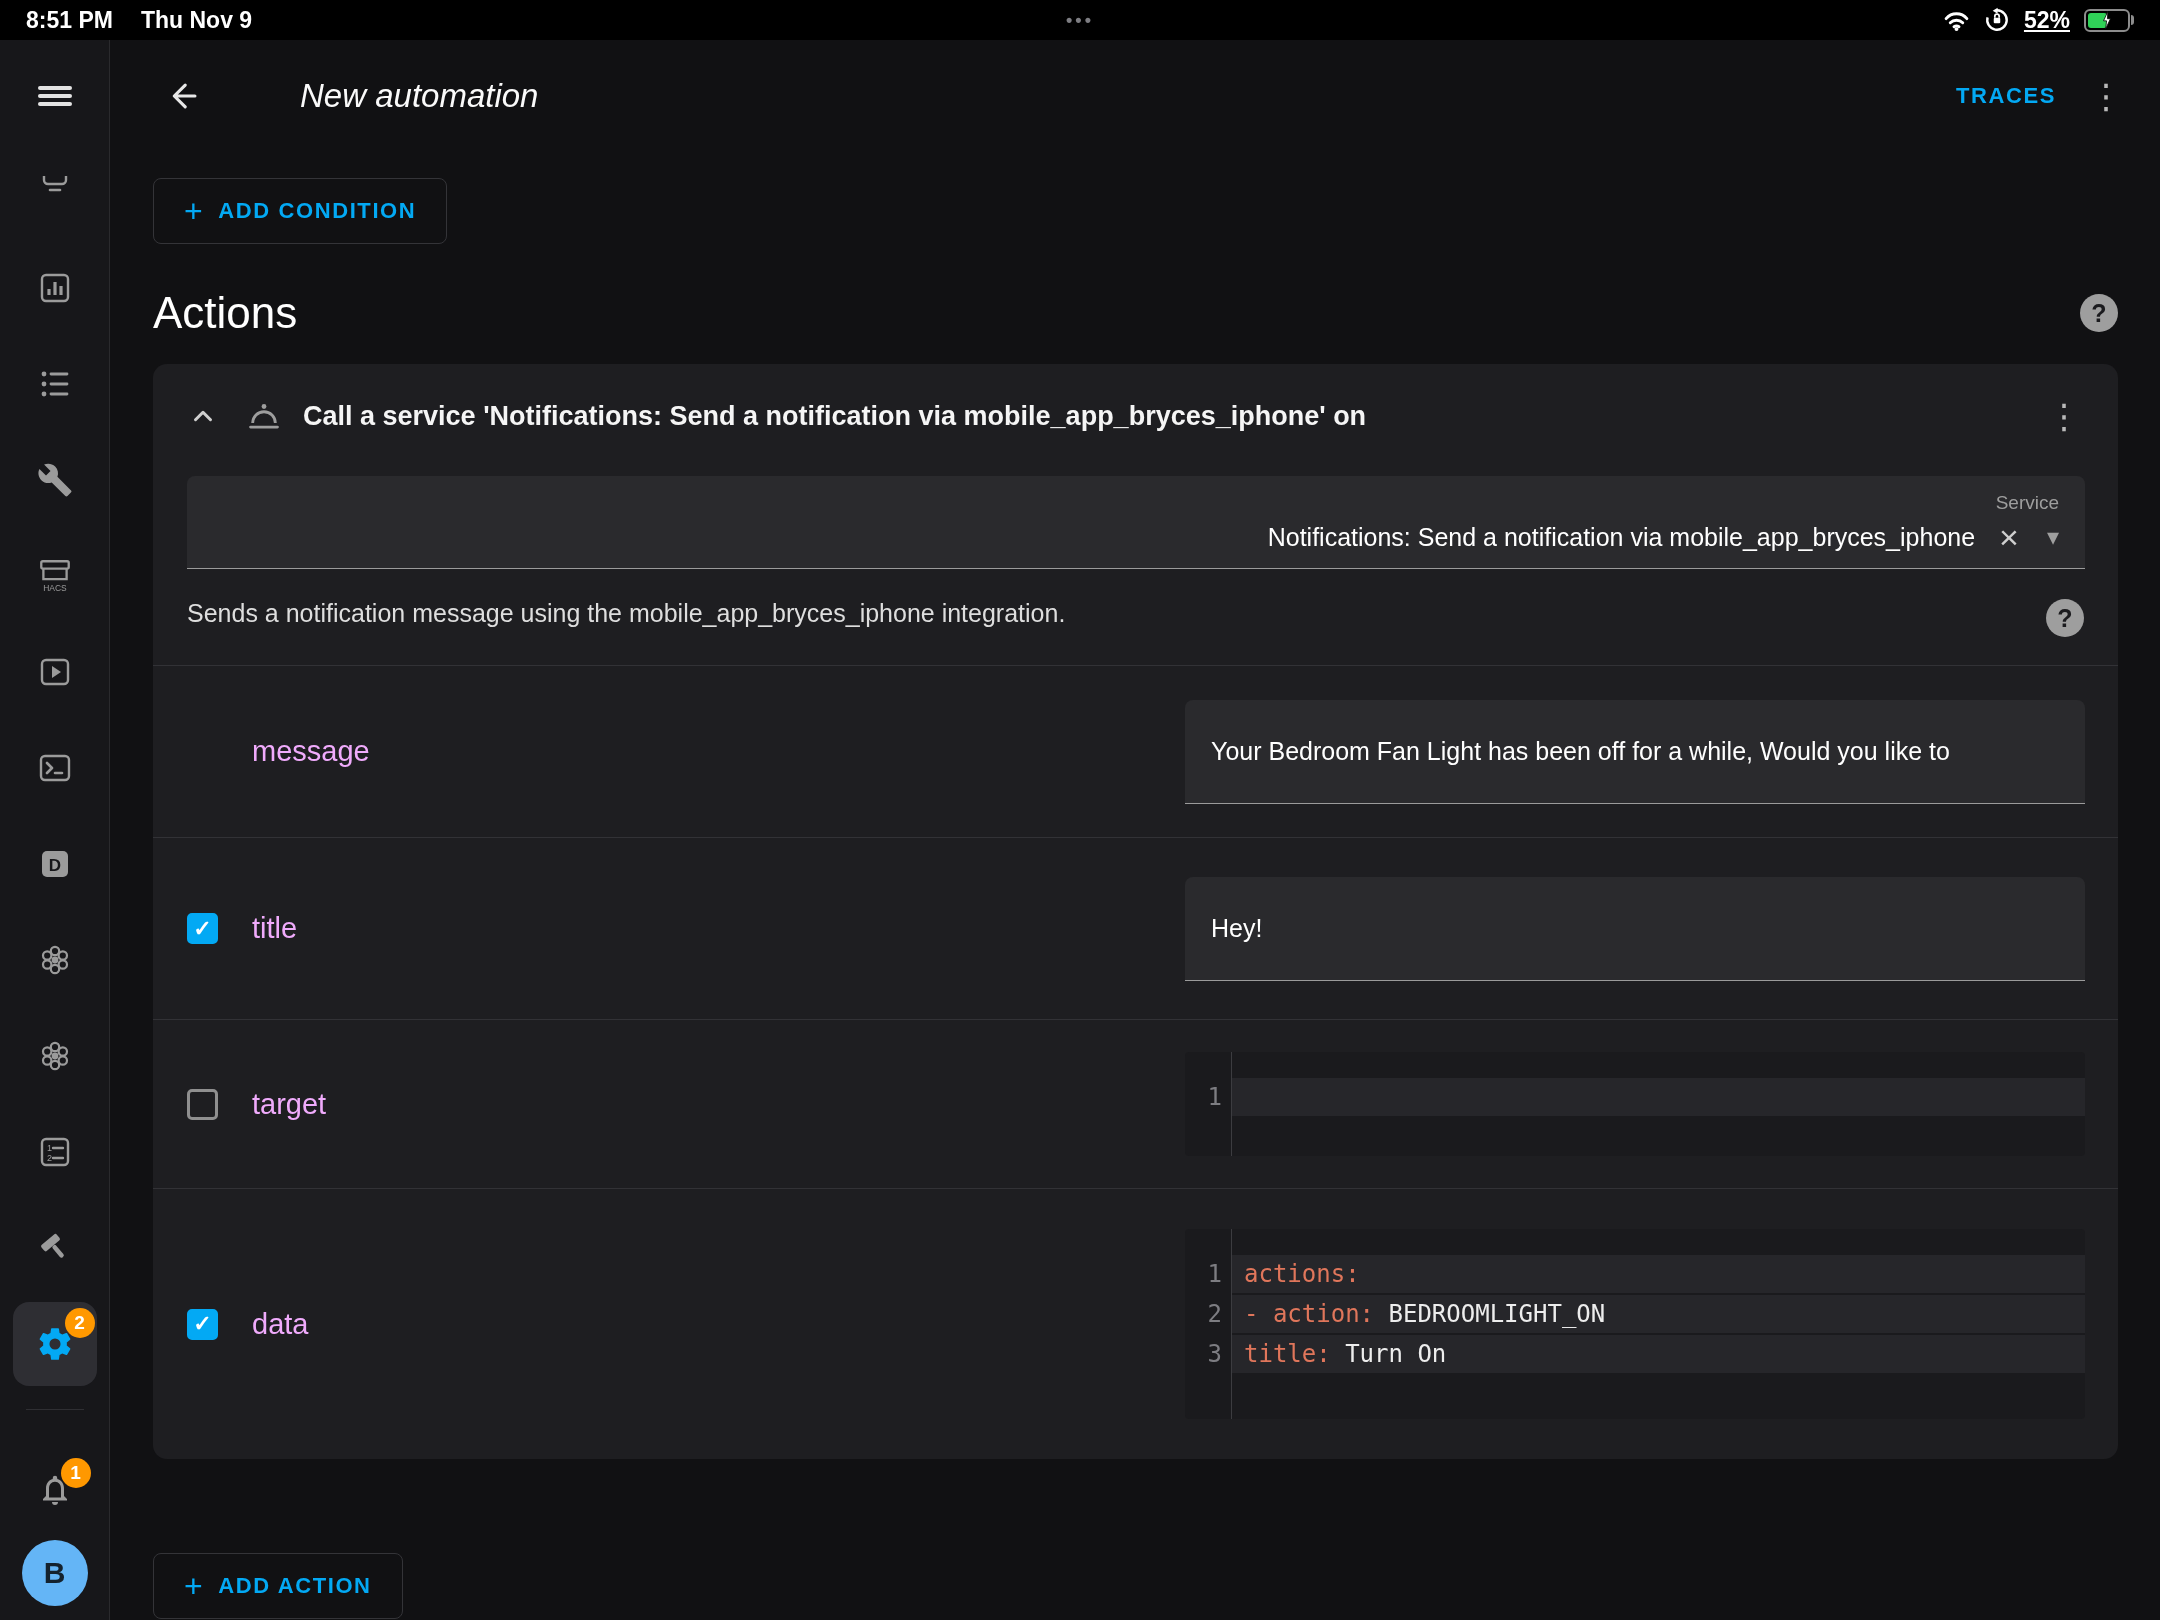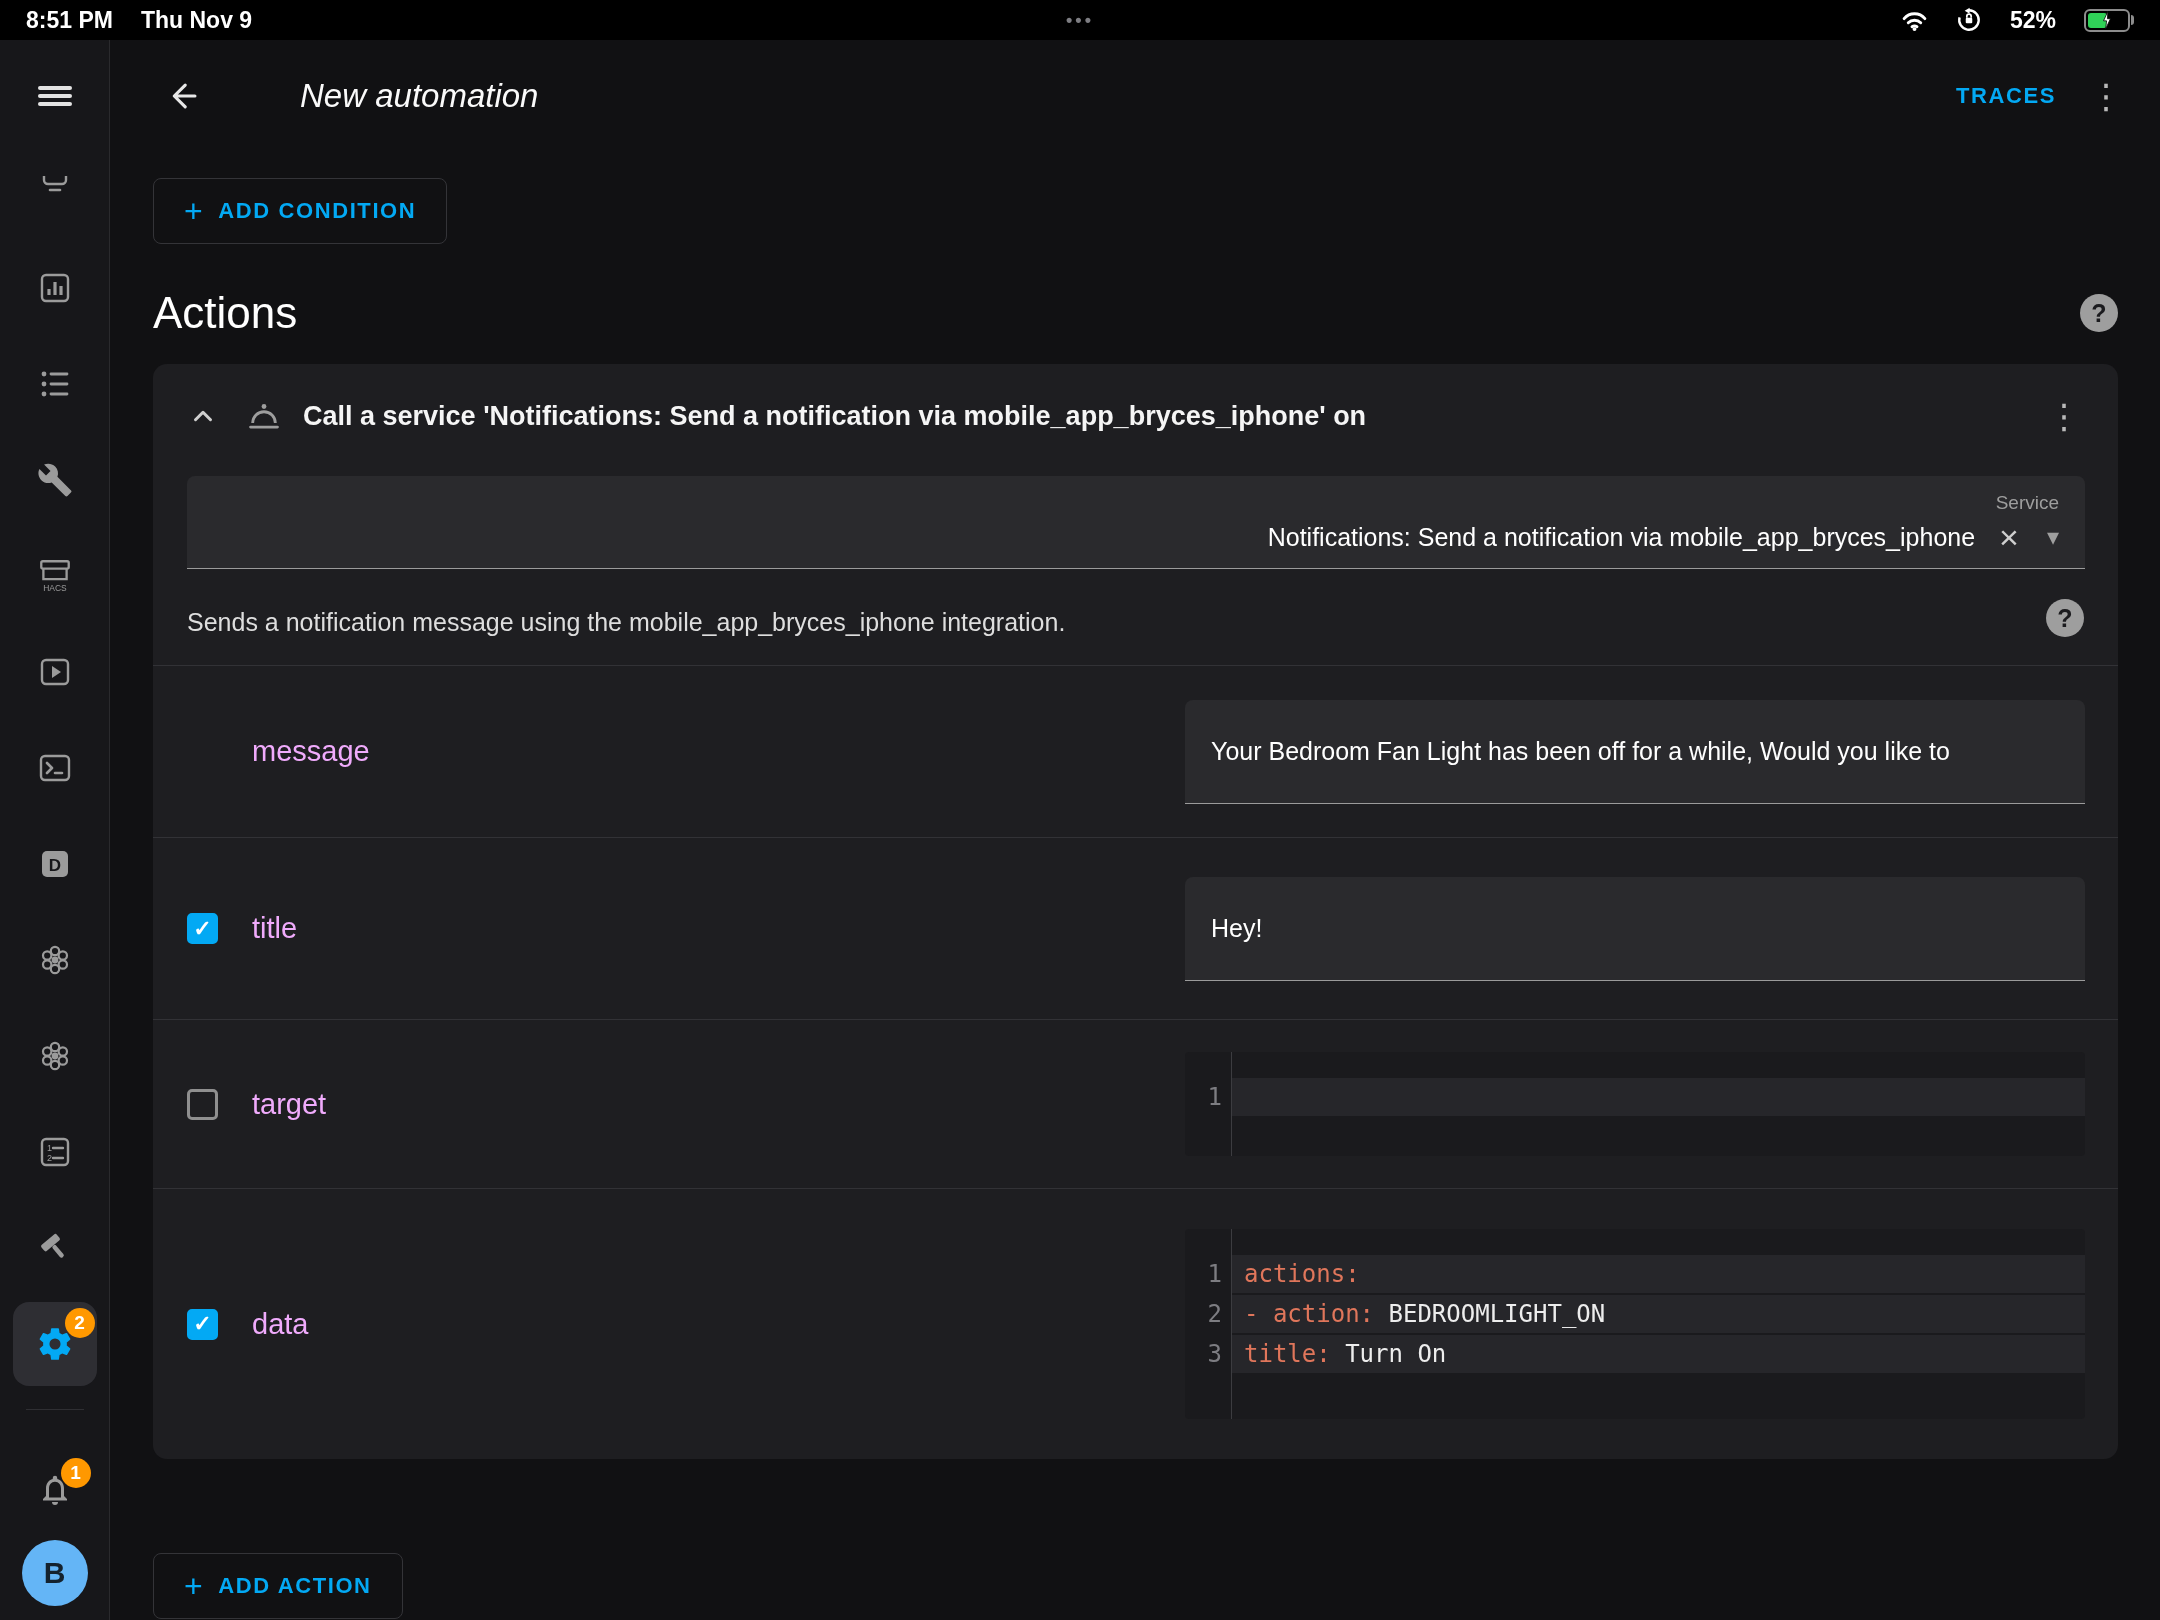--- a/index.html
+++ b/index.html
@@ -9,21 +9,21 @@
   *{box-sizing:border-box;margin:0;padding:0;}
   html,body{width:2160px;height:1620px;overflow:hidden;}
   body{background:#111113;color:#ececec;font-family:"Liberation Sans",sans-serif;}
 
   
   .status-bar{height:40px;background:#000;display:flex;align-items:center;padding:1px 26px;color:#fff;
     font-size:23px;font-weight:600;position:relative;}
   .sb-date{margin-left:28px;}
   .sb-dots{position:absolute;left:50%;top:50%;transform:translate(-50%,-50%);color:#7d7d82;
     font-size:18px;letter-spacing:3px;font-weight:700;}
-  .sb-right{margin-left:auto;display:flex;align-items:center;gap:28px;}
+  .sb-right{margin-left:auto;display:flex;align-items:center;gap:14px;text-decoration:underline;}
   .battery{display:flex;align-items:center;}
   .battery-body{width:46px;height:23px;border:2px solid rgba(255,255,255,.55);border-radius:6px;
     position:relative;overflow:hidden;}
   .battery-fill{position:absolute;left:2px;top:2px;bottom:2px;width:40%;background:var(--battery-green);border-radius:3px;}
   .battery .bolt{position:absolute;left:50%;top:50%;transform:translate(-50%,-50%);}
   .battery-cap{width:3px;height:10px;background:rgba(255,255,255,.55);border-radius:0 3px 3px 0;margin-left:1px;}
 
   
   .app{display:flex;height:1580px;}
 
@@ -82,21 +82,21 @@
   .card-head .kebab{margin-left:16px;}
 
   .service-field{margin:8px 33px 0 34px;background:#2a2a2d;border-radius:8px 8px 0 0;
     border-bottom:1px solid #9b9b9b;padding:16px 26px 14px;cursor:pointer;text-align:right;}
   .service-label{font-size:19px;color:#9e9e9e;}
   .service-value-row{display:flex;align-items:center;margin-top:6px;}
   .service-value{font-size:25px;color:#fff;white-space:nowrap;overflow:hidden;flex:1;}
   .clear-x{font-size:34px;color:#cfcfcf;margin-left:24px;line-height:1;cursor:pointer;}
   .caret{font-size:24px;color:#9e9e9e;margin-left:28px;cursor:pointer;}
 
-  .description-row{margin:30px 34px 28px;display:flex;align-items:flex-end;justify-content:space-between;}
+  .description-row{margin:30px 34px 28px;display:flex;align-items:flex-start;justify-content:space-between;}
   .description-text{font-size:25px;color:#dedede;}
 
   .form-row{display:flex;align-items:center;border-top:1px solid #323236;padding:0 33px 0 34px;}
   .row-message{height:172px;}
   .row-title{height:182px;}
   .row-target{height:169px;}
   .row-data{height:271px;}
   .row-left{flex:1;display:flex;align-items:center;gap:34px;min-width:0;}
   .row-label{font-size:29px;color:#f0abfc;}
   .row-label.no-checkbox{margin-left:65px;}

